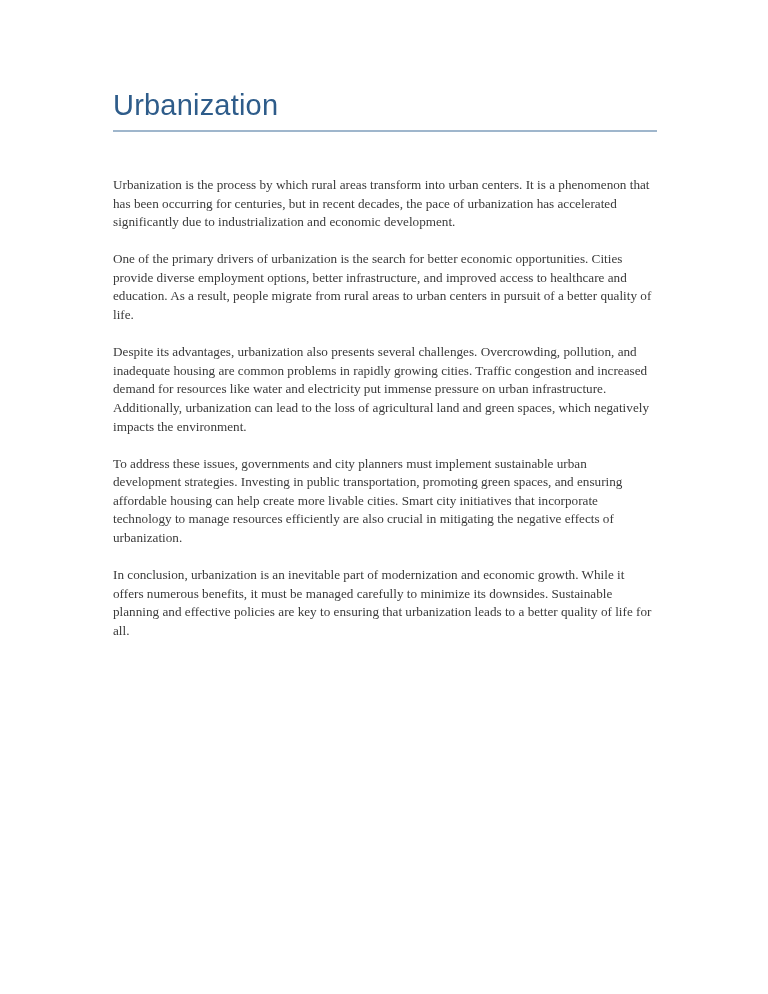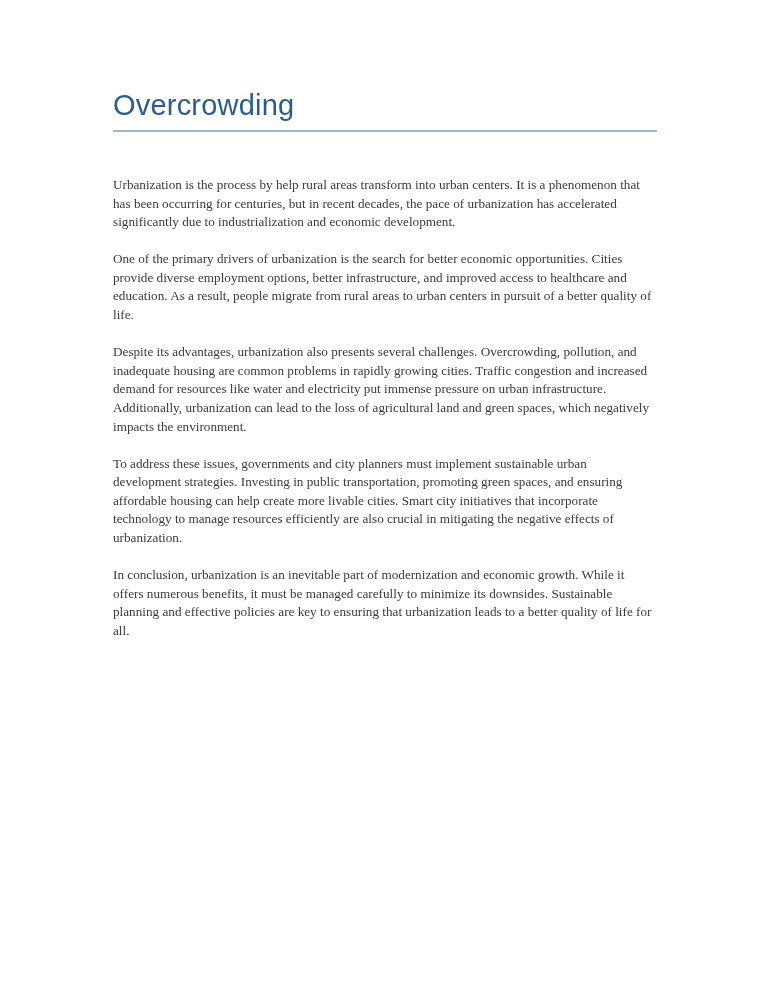--- a/index.html
+++ b/index.html
@@ -51,26 +51,26 @@
   .body-text p:last-child {
     margin-bottom: 12px;
   }
 </style>
 </head>
 <body>
 
 <div class="page">
   <div class="content">
 
-    <h1 class="doc-title">Overcrowding</h1>
+    <h1 class="doc-title">Urbanization</h1>
 
     <hr class="title-rule">
 
     <div class="body-text">
-      <p>Urbanization is the process by help rural areas transform into urban centers. It is a phenomenon that has been occurring for centuries, but in recent decades, the pace of urbanization has accelerated significantly due to industrialization and economic development.</p>
+      <p>Urbanization is the process by which rural areas transform into urban centers. It is a phenomenon that has been occurring for centuries, but in recent decades, the pace of urbanization has accelerated significantly due to industrialization and economic development.</p>
       <p>One of the primary drivers of urbanization is the search for better economic opportunities. Cities provide diverse employment options, better infrastructure, and improved access to healthcare and education. As a result, people migrate from rural areas to urban centers in pursuit of a better quality of life.</p>
       <p>Despite its advantages, urbanization also presents several challenges. Overcrowding, pollution, and inadequate housing are common problems in rapidly growing cities. Traffic congestion and increased demand for resources like water and electricity put immense pressure on urban infrastructure. Additionally, urbanization can lead to the loss of agricultural land and green spaces, which negatively impacts the environment.</p>
       <p>To address these issues, governments and city planners must implement sustainable urban development strategies. Investing in public transportation, promoting green spaces, and ensuring affordable housing can help create more livable cities. Smart city initiatives that incorporate technology to manage resources efficiently are also crucial in mitigating the negative effects of urbanization.</p>
       <p>In conclusion, urbanization is an inevitable part of modernization and economic growth. While it offers numerous benefits, it must be managed carefully to minimize its downsides. Sustainable planning and effective policies are key to ensuring that urbanization leads to a better quality of life for all.</p>
     </div>
 
   </div>
 </div>
 
 </body></html>

